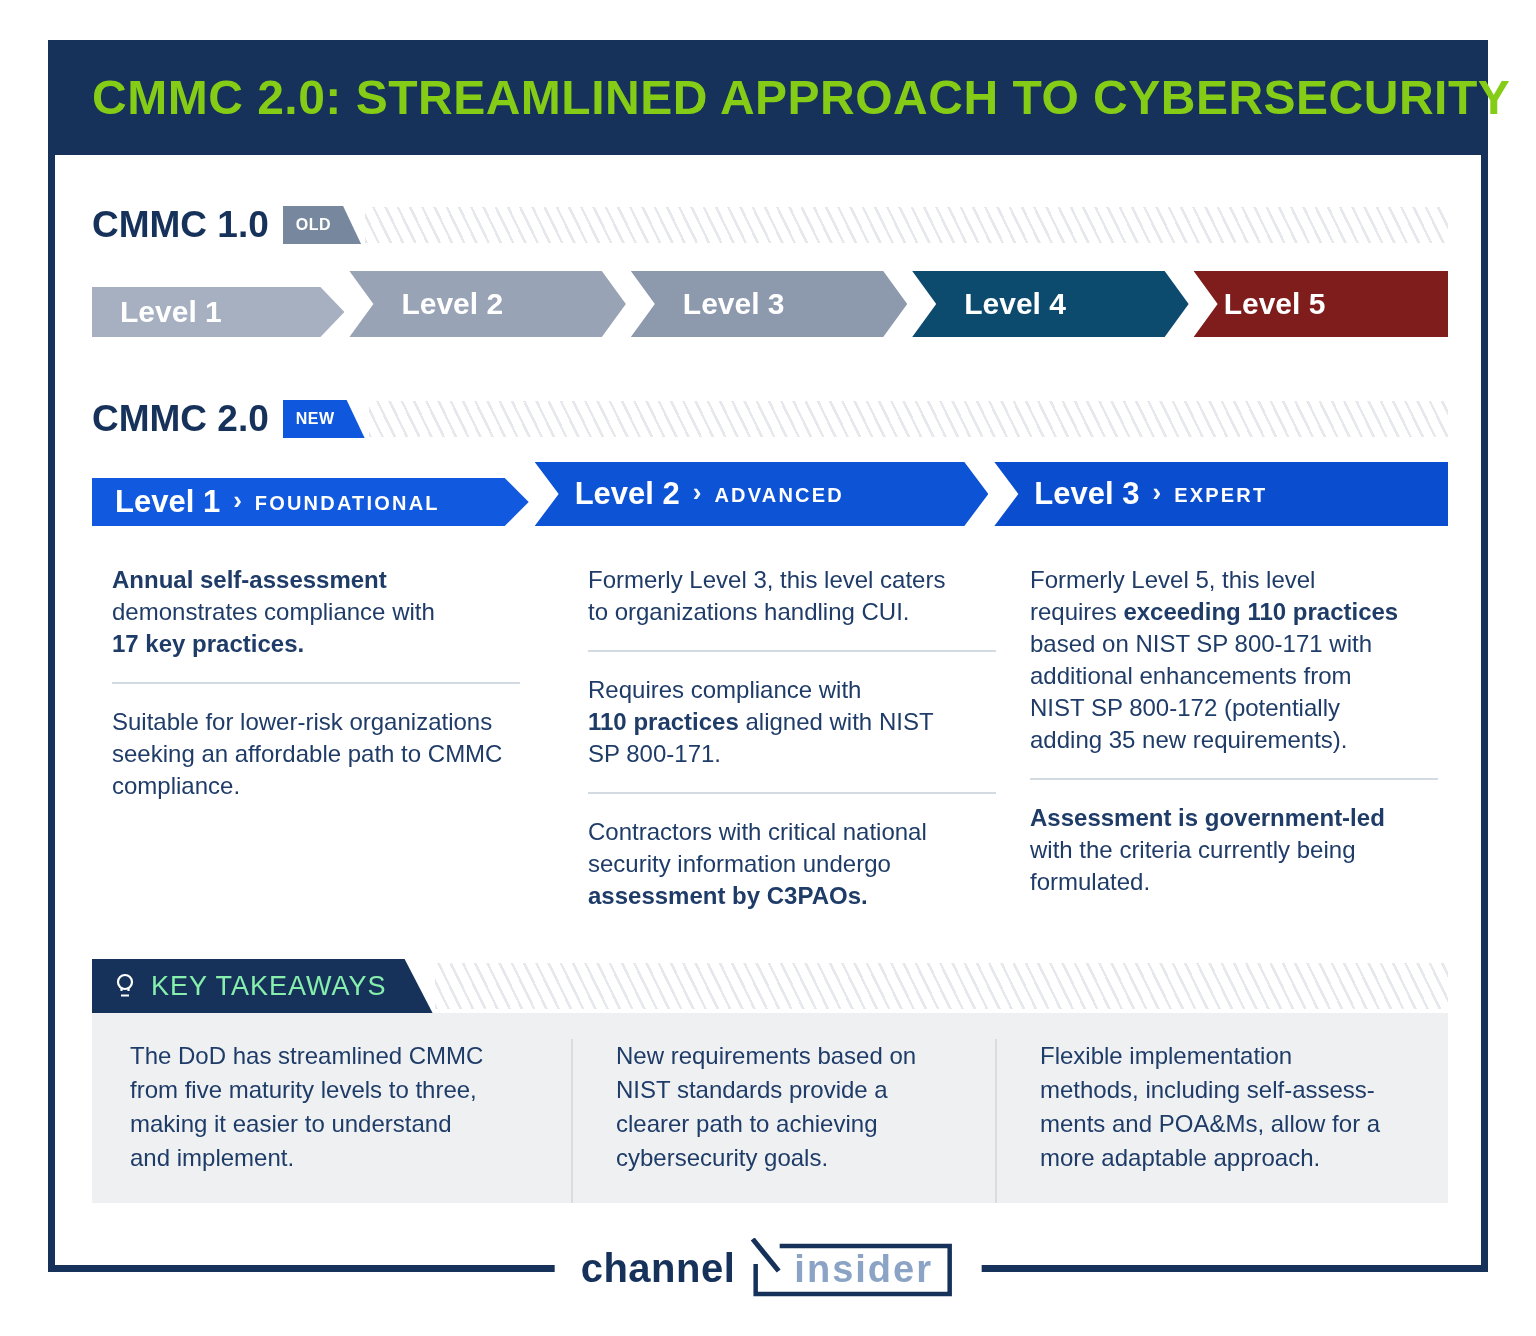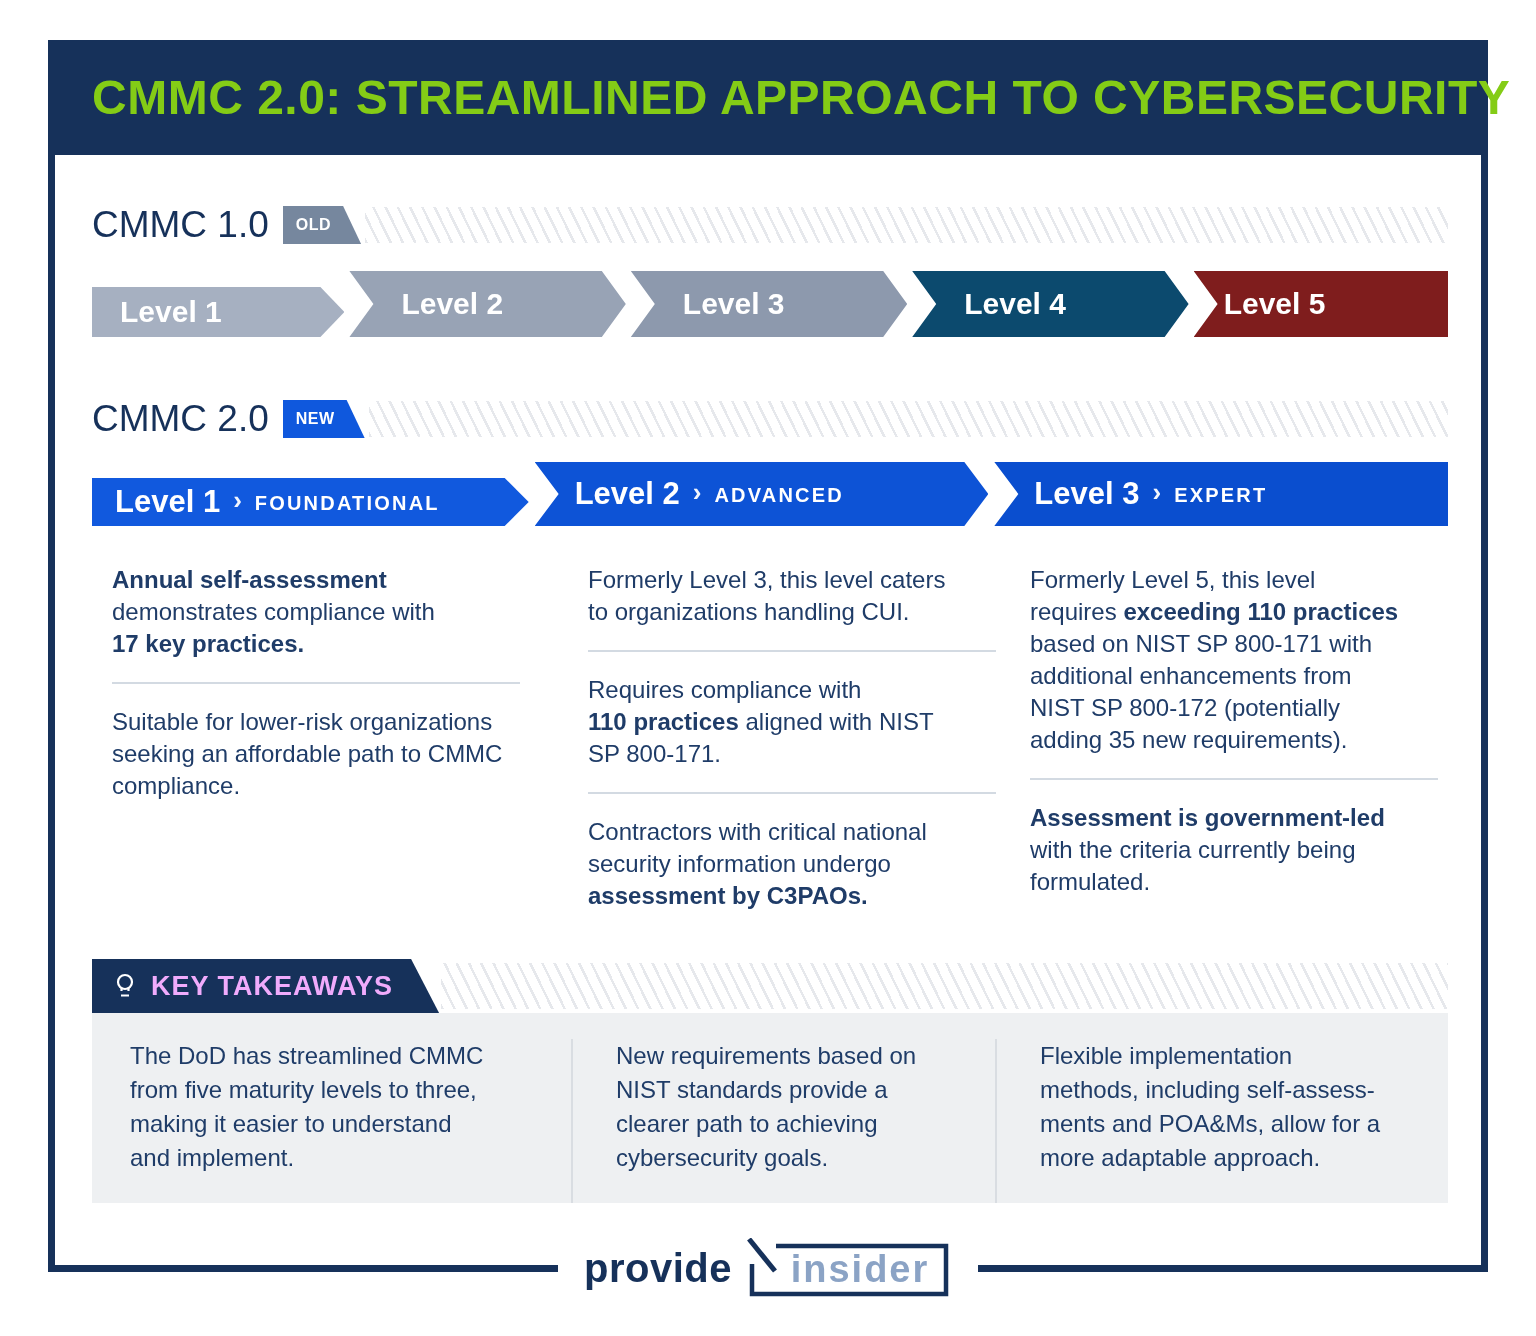--- a/index.html
+++ b/index.html
@@ -24,21 +24,21 @@
   .header h1{
     margin:0;color:#84cc16;font-size:48px;font-weight:700;letter-spacing:.5px;
     white-space:nowrap;
   }
   .content{padding:0 33px 0 37px;}
   
   .section-head{display:flex;align-items:center;height:44px;}
   .sh1{margin-top:48px;}
   .sh2{margin-top:60px;}
   .section-head h2{
-    margin:0;font-size:37px;font-weight:400;color:var(--navy);white-space:nowrap;
+    margin:0;font-size:37px;font-weight:700;color:var(--navy);white-space:nowrap;
   }
   .badge{
     margin-left:14px;height:38px;display:flex;align-items:center;
     padding:0 30px 0 13px;color:#fff;font-size:16px;font-weight:700;
     letter-spacing:.5px;
     clip-path:polygon(0 0,calc(100% - 18px) 0,100% 100%,0 100%);
     flex:0 0 auto;
   }
   .hatch{
     flex:1;height:36px;margin-left:4px;
@@ -80,21 +80,21 @@
   .rule{height:2px;background:#d3dae2;margin:22px 0;max-width:408px;}
   
   .tk-row{display:flex;align-items:center;margin-top:37px;}
   .tk-banner{
     height:54px;background:var(--navy);display:flex;align-items:center;
     padding:0 46px 0 20px;gap:13px;
     clip-path:polygon(0 0,calc(100% - 28px) 0,100% 100%,0 100%);
     flex:0 0 auto;
   }
   .tk-banner .tk-label{
-    color:#f0abfc;font-size:27px;font-weight:700;letter-spacing:1px;white-space:nowrap;
+    color:#86efac;font-size:27px;font-weight:400;letter-spacing:1px;white-space:nowrap;
   }
   .tk-hatch{flex:1;height:46px;margin-left:2px;
     background:repeating-linear-gradient(64deg,#e6e8ec 0 2.5px,transparent 2.5px 11px);}
   .tk-box{
     height:190px;background:#eef0f2;display:grid;grid-template-columns:479px 424px 1fr;
     padding-top:26px;
   }
   .tk-cell{padding-left:38px;}
   .tk-cell:nth-child(2),.tk-cell:nth-child(3){border-left:2px solid #d9dde2;padding-left:43px;}
   .tk-text{font-size:24px;line-height:34px;color:var(--text);white-space:pre-line;}
@@ -230,21 +230,21 @@
           <div class="tk-text">Flexible implementation
 methods, including self-assess-
 ments and POA&amp;Ms, allow for a
 more adaptable approach.</div>
         </div>
       </div>
 
   </div>
 
   <div class="logo">
-    <span class="channel">provide</span>
+    <span class="channel">channel</span>
     <svg class="emblem" width="212" height="64" viewBox="0 0 212 64">
       <path d="M36 8 H206 V56 H12 V26" fill="none" stroke="#16315a" stroke-width="4.5"></path>
       <line x1="9" y1="1" x2="35" y2="33" stroke="#16315a" stroke-width="5"></line>
       <text x="120" y="44" text-anchor="middle" font-size="38" font-weight="700" letter-spacing="2" fill="#8ba3c5">insider</text>
     </svg>
   </div>
 
 </div>
 
 </body></html>

